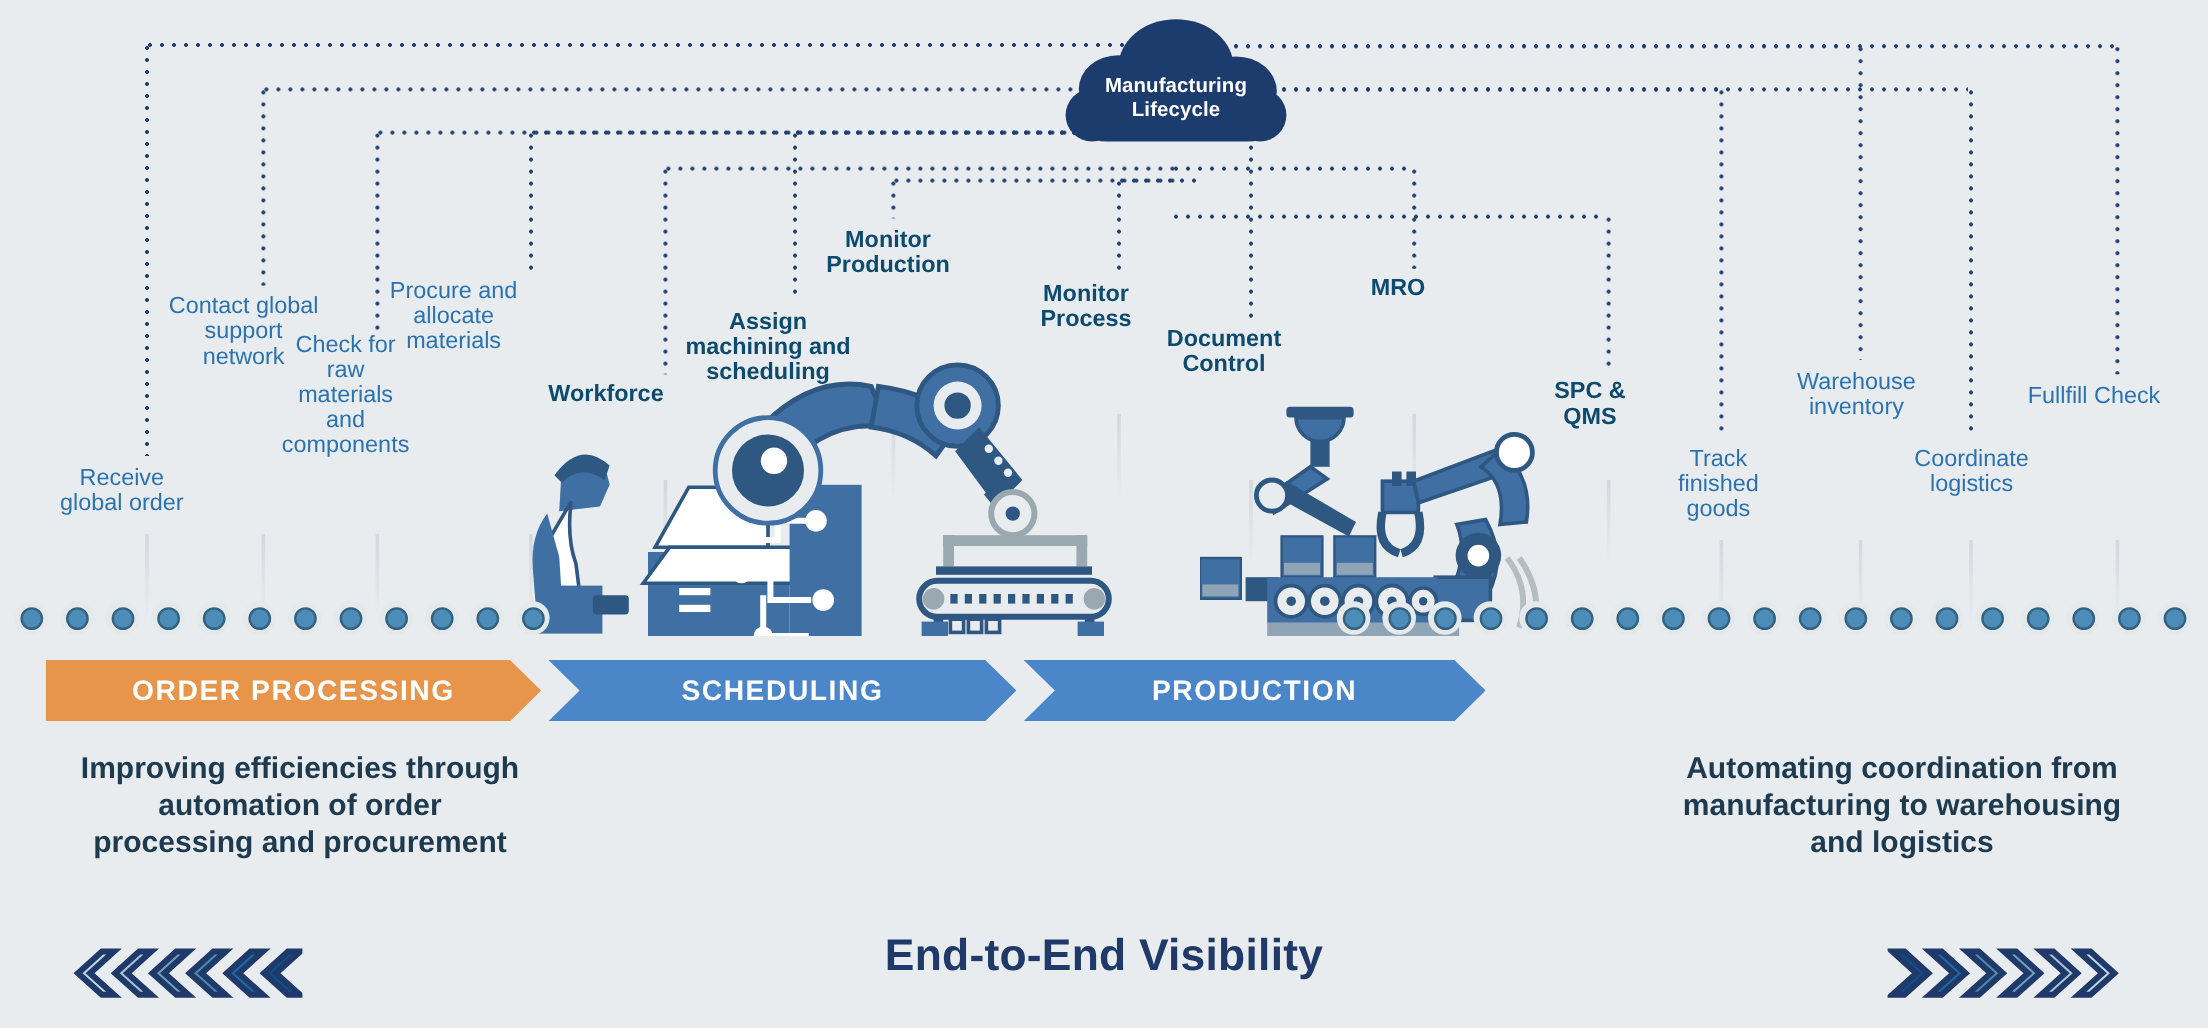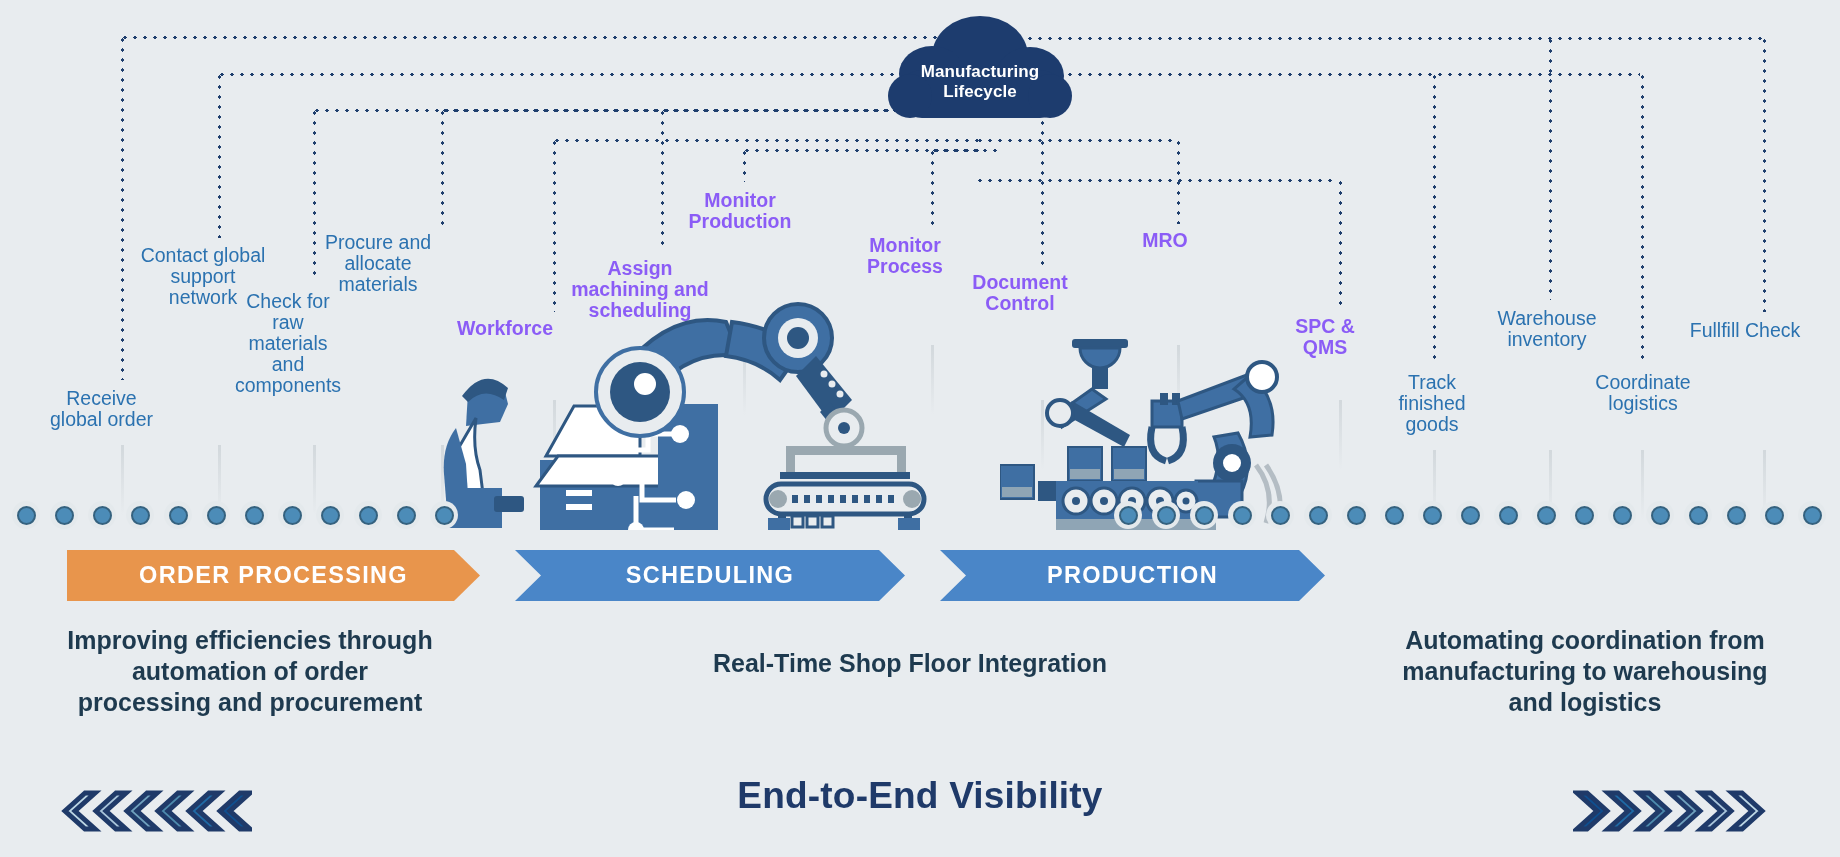--- a/index.html
+++ b/index.html
@@ -35,21 +35,21 @@
     display: flex; flex-direction: column; align-items: center; justify-content: center;
     color: #ffffff; font-size: 17px; font-weight: bold; line-height: 1.18;
     text-align: center; letter-spacing: .1px; padding-top: 26px;
   }
 
   
   .slabel {
     position: absolute; text-align: center; line-height: 1.08;
     color: #2b72b0; white-space: pre-line;
   }
-  .slabel.bold { font-weight: bold; color: #8b5cf6; font-size: 19.5px; }
+  .slabel.bold { font-weight: bold; color: #0c4a6e; font-size: 19.5px; }
   .slabel.reg { font-weight: normal; color: #2b72b0; font-size: 19.5px; }
 
   
   .stem {
     position: absolute; width: 3px;
     background: linear-gradient(to bottom, #d2d8dc, #e8ecef);
   }
 
   
   #dotrail { position: absolute; left: 0; top: 495px; width: 1840px; height: 42px; z-index: 6; }
@@ -60,21 +60,21 @@
   .rail-dot i {
     display: block; width: 19px; height: 19px; border-radius: 50%;
     background: #4c8cb8; border: 2.5px solid #35627f;
   }
 
   
   #banner { position: absolute; left: 38px; top: 550px; height: 51px; width: 1768px; display: flex; z-index: 7; }
   .chev {
     position: relative; height: 51px;
     display: flex; align-items: center; justify-content: center;
-    color: #fff; font-weight: bold; font-size: 23.5px; letter-spacing: 1.3px; margin-left: 29px;
+    color: #fff; font-weight: bold; font-size: 23.5px; letter-spacing: 1.3px;
   }
   .chev span { position: relative; z-index: 2; }
 
   
   .desc {
     position: absolute; text-align: center; color: #1e3a4f;
     font-weight: bold; font-size: 25px; line-height: 1.24; white-space: pre-line;
   }
 
   
@@ -141,21 +141,21 @@
   </div>
 
   <div id="steps">
       <div class="slabel reg" style="left: 14px; top: 388px; width: 175px;">Receive
 global order</div>
       <div class="stem" style="left: 121px; top: 445px; height: 70px;"></div>
       <div class="slabel reg" style="left: 105px; top: 245px; width: 196px;">Contact global
 support
 network</div>
       <div class="stem" style="left: 218px; top: 445px; height: 70px;"></div>
-      <div class="slabel reg" style="left: 200px; top: 291px; width: 176px;">Check for
+      <div class="slabel reg" style="left: 200px; top: 277px; width: 176px;">Check for
 raw
 materials
 and
 components</div>
       <div class="stem" style="left: 313px; top: 445px; height: 70px;"></div>
       <div class="slabel reg" style="left: 290px; top: 232px; width: 176px;">Procure and
 allocate
 materials</div>
       <div class="stem" style="left: 441px; top: 445px; height: 70px;"></div>
       <div class="slabel bold" style="left: 420px; top: 318px; width: 170px;">Workforce</div>
@@ -424,21 +424,21 @@
       </div>
       <div class="chev" style="width: 385px; background: rgb(74, 134, 200); margin-right: 6px; clip-path: polygon(0px 0px, calc(100% - 26px) 0px, 100% 50%, calc(100% - 26px) 100%, 0px 100%, 26px 50%);">
         <span>PRODUCTION</span>
       </div>
     </div>
 
   <div id="descs">
       <div class="desc" style="left: 20px; top: 625px; width: 460px;"><div style="white-space: pre-line;">Improving efficiencies through
 automation of order
 processing and procurement</div></div>
-      <div class="desc" style="left: 500px; top: 648px; width: 820px;"><div style="white-space: pre-line;">Real-Time Shop Floor Integration</div></div>
+      <div class="desc" style="left: 500px; top: 648px; width: 820px;"></div>
       <div class="desc" style="left: 1340px; top: 625px; width: 490px;"><div style="white-space: pre-line;">Automating coordination from
 manufacturing to warehousing
 and logistics</div></div>
     </div>
 
   <div id="arrows-left"><svg width="197" height="42">
         <path d="M30 3 L10 21 L30 39 L40 39 L20 21 L40 3 Z" fill="#bcd6e4" stroke="#1f3a69" stroke-width="5" stroke-linejoin="miter"></path>
         <path d="M61 3 L41 21 L61 39 L71 39 L51 21 L71 3 Z" fill="#a8c4da" stroke="#1f3a69" stroke-width="5" stroke-linejoin="miter"></path>
         <path d="M92 3 L72 21 L92 39 L102 39 L82 21 L102 3 Z" fill="#6fa0bd" stroke="#1f3a69" stroke-width="5" stroke-linejoin="miter"></path>
         <path d="M123 3 L103 21 L123 39 L133 39 L113 21 L133 3 Z" fill="#4d8aad" stroke="#1f3a69" stroke-width="5" stroke-linejoin="miter"></path>

